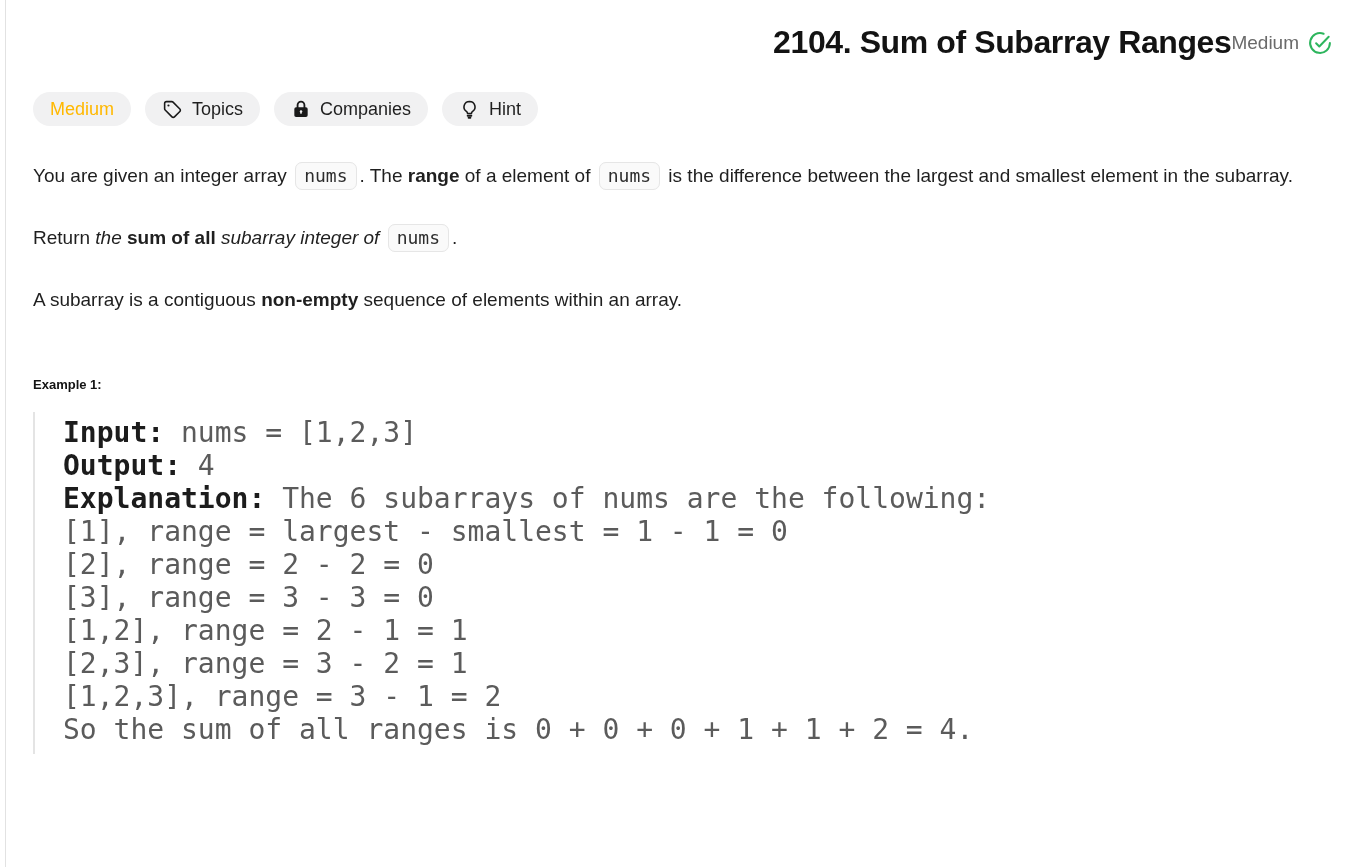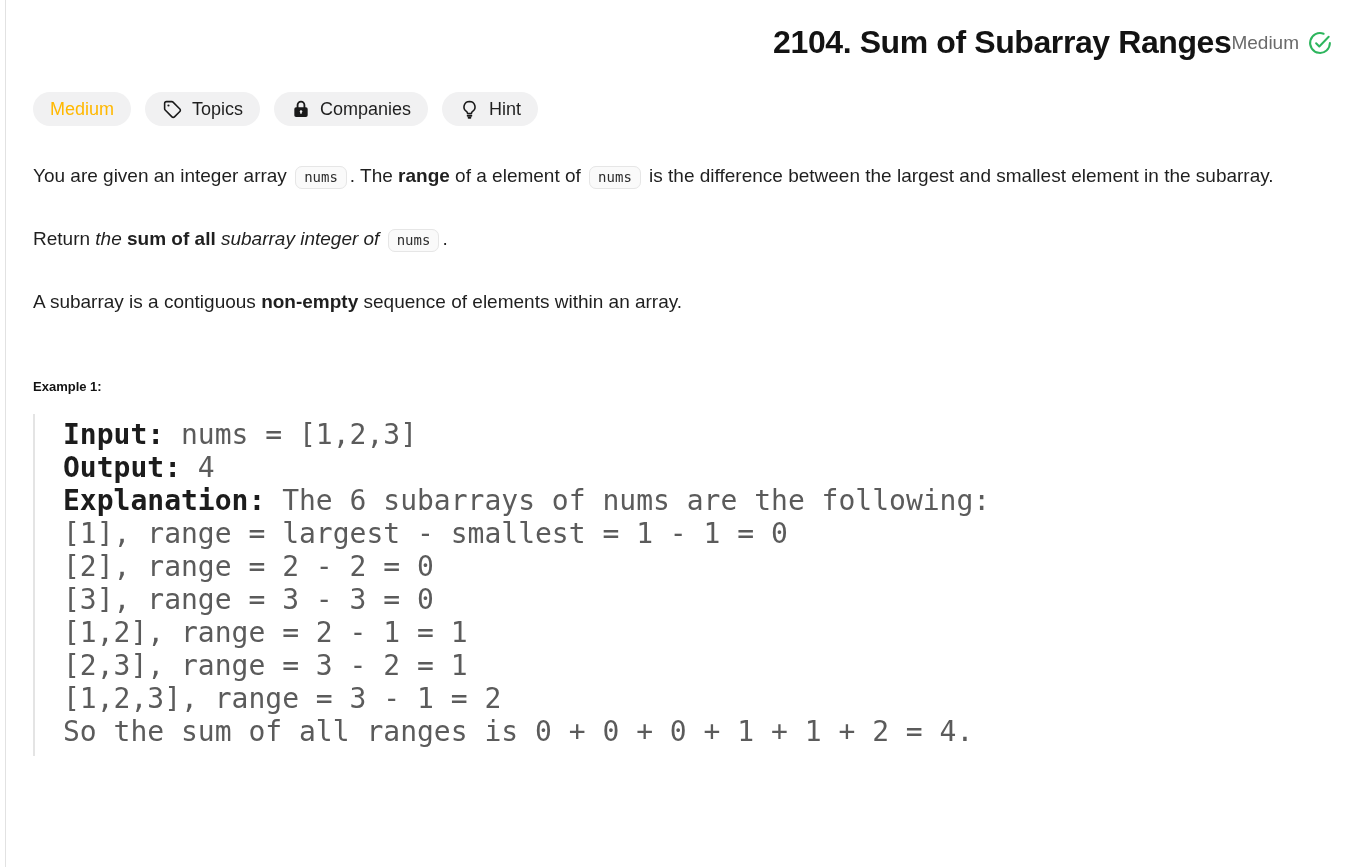--- a/index.html
+++ b/index.html
@@ -50,21 +50,21 @@
   .pill.medium { color: #ffb800; }
   .pill svg { display: block; }
 
   .description { margin-top: 33px; font-size: 19px; line-height: 34px; color: #1f1f1f; }
   .description p { margin: 0 0 28px 0; }
   .seg-bold { font-weight: 700; }
   .seg-italic { font-style: italic; }
   .seg-bolditalic { font-weight: 700; }
   .inline-code {
     font-family: "DejaVu Sans Mono", monospace;
-    font-size: 14px;
+    font-size: 18px;
     background: #fafafa;
     border: 1px solid #e6e6e6;
     border-radius: 7px;
     padding: 2px 8px 3px;
     color: #2d2d2d;
     margin: 0 3px;
     white-space: nowrap;
   }
 
   .example-section { margin-top: 60px; }

